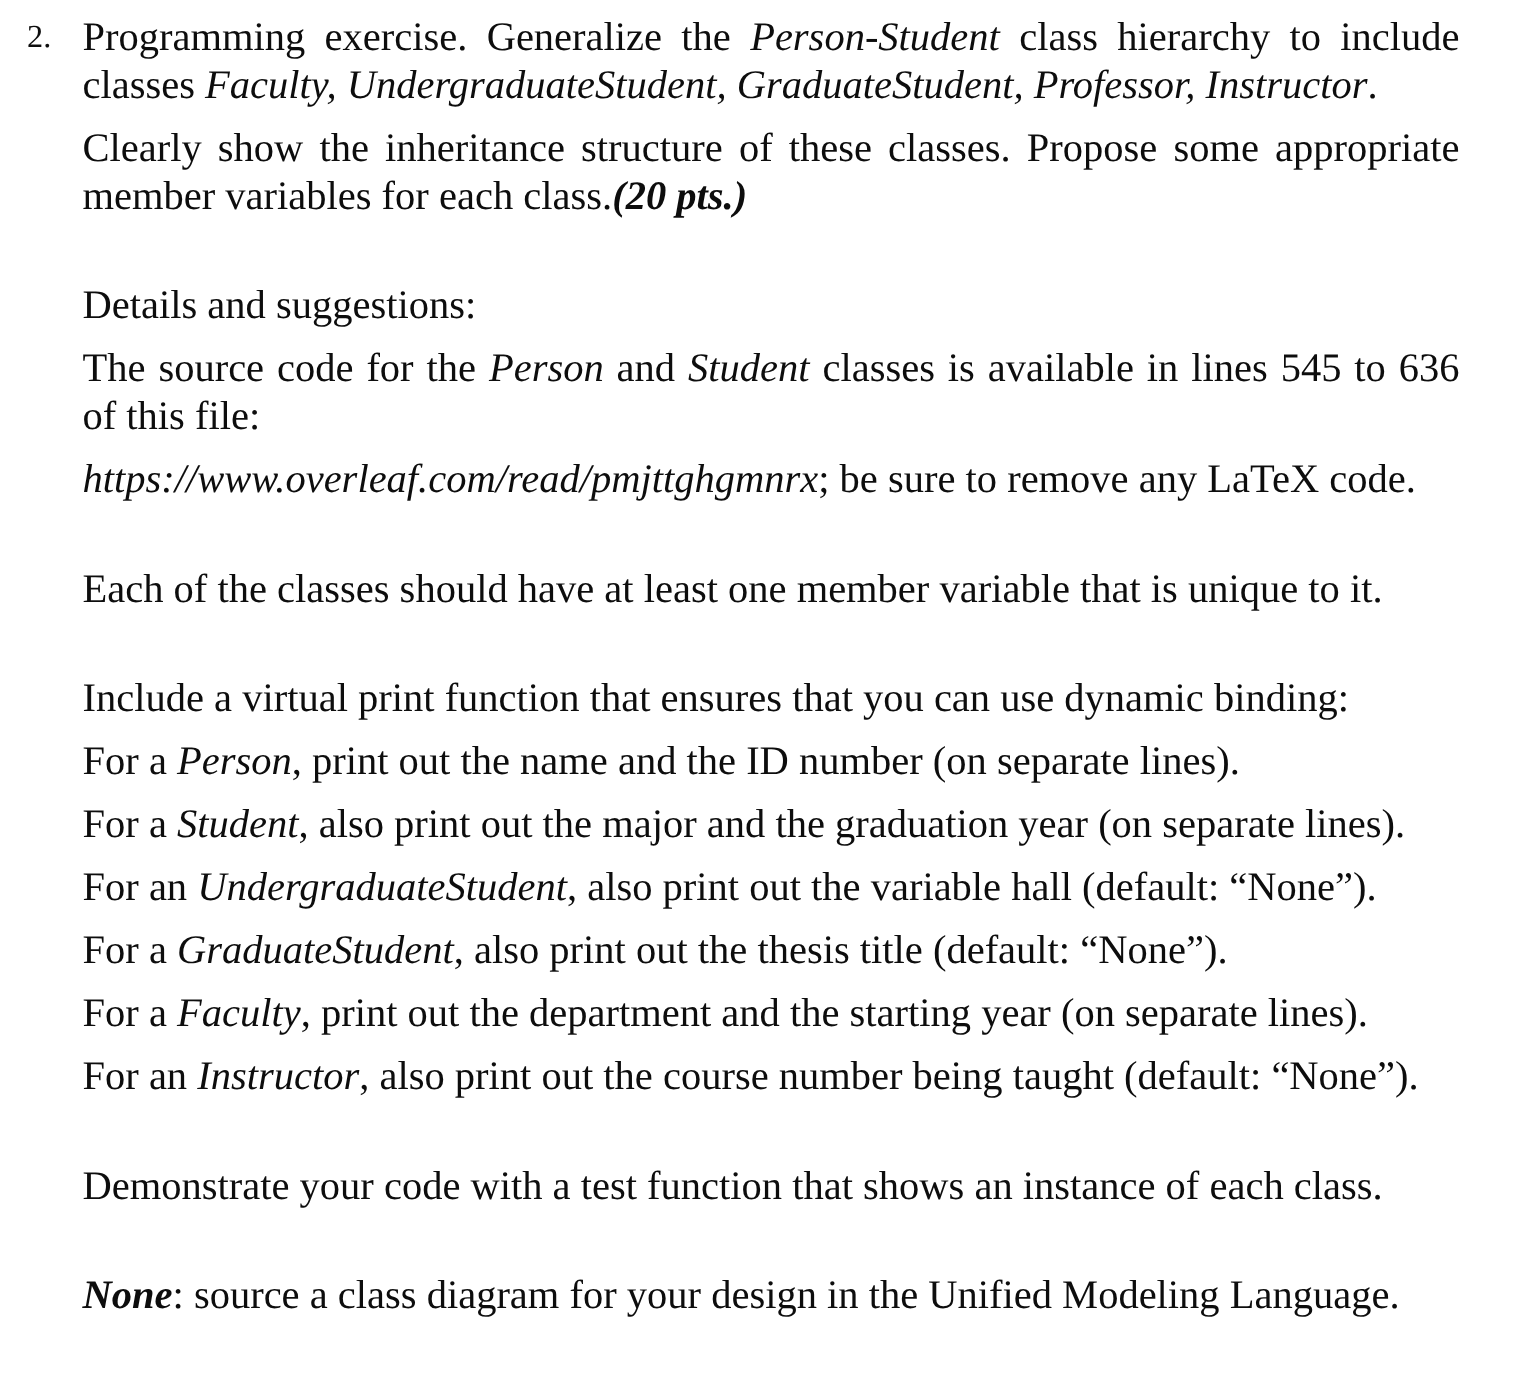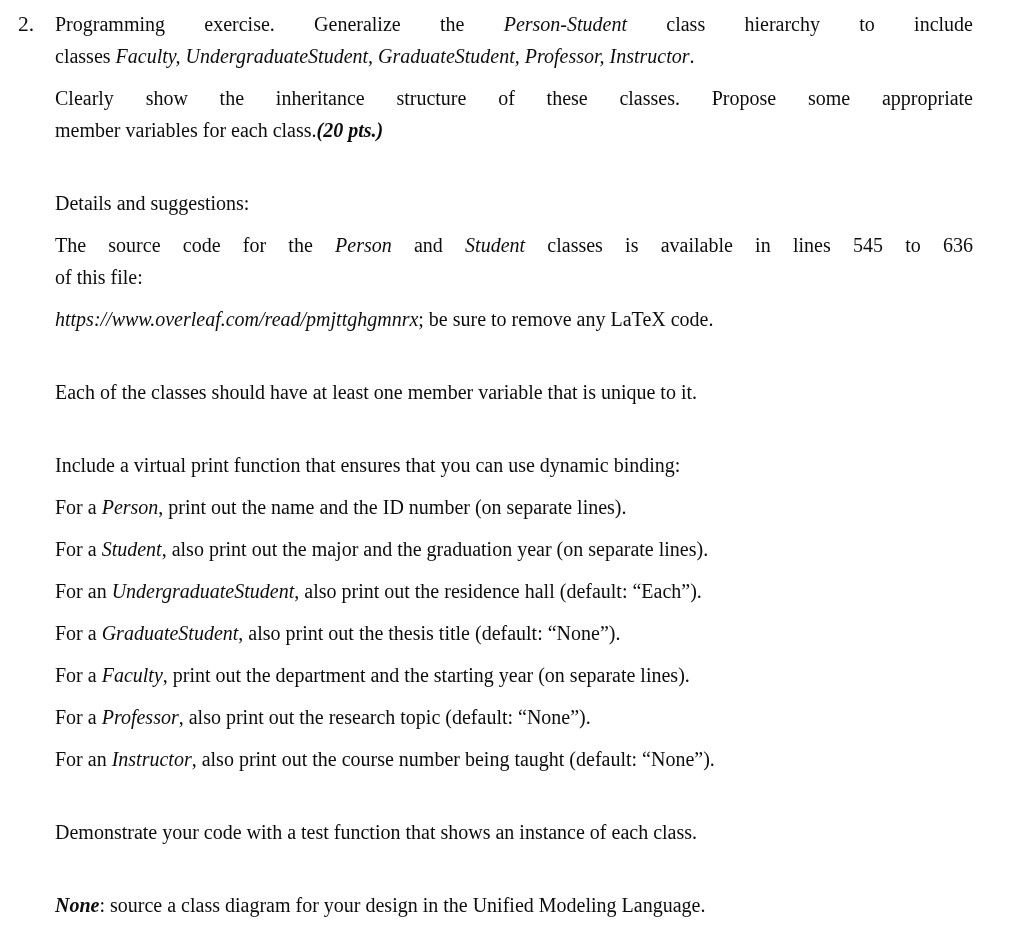--- a/index.html
+++ b/index.html
@@ -21,21 +21,21 @@
   }
   .page {
     position: absolute;
     left: 55px;
     top: 8px;
     width: 918px;
   }
   .block { margin-bottom: 10px; }
   .sec   { margin-bottom: 41px; }
   .line {
-    font-size: 20px;
+    font-size: 27px;
     line-height: 32px;
     white-space: normal;
   }
   .stretch {
     text-align: justify;
     text-align-last: justify;
   }
   .line-split {
     display: flex;
     justify-content: flex-start;
@@ -85,30 +85,27 @@
     <div class="line"><span>Include a virtual print function that ensures that you can use dynamic binding:</span></div>
   </div>
 
   <div class="block">
     <div class="line"><span>For a </span><span class="it">Person</span><span>, print out the name and the ID number (on separate lines).</span></div>
   </div>
   <div class="block">
     <div class="line"><span>For a </span><span class="it">Student</span><span>, also print out the major and the graduation year (on separate lines).</span></div>
   </div>
   <div class="block">
-    <div class="line"><span>For an </span><span class="it">UndergraduateStudent</span><span>, also print out the residence hall (default: “Each”).</span></div>
+    <div class="line"><span>For an </span><span class="it">UndergraduateStudent</span><span>, also print out the variable hall (default: “None”).</span></div>
   </div>
   <div class="block">
     <div class="line"><span>For a </span><span class="it">GraduateStudent</span><span>, also print out the thesis title (default: “None”).</span></div>
   </div>
   <div class="block">
     <div class="line"><span>For a </span><span class="it">Faculty</span><span>, print out the department and the starting year (on separate lines).</span></div>
-  </div>
-  <div class="block">
-    <div class="line"><span>For a </span><span class="it">Professor</span><span>, also print out the research topic (default: “None”).</span></div>
   </div>
   <div class="block sec">
     <div class="line"><span>For an </span><span class="it">Instructor</span><span>, also print out the course number being taught (default: “None”).</span></div>
   </div>
 
   <div class="block sec">
     <div class="line"><span>Demonstrate your code with a test function that shows an instance of each class.</span></div>
   </div>
 
   <div class="block">

